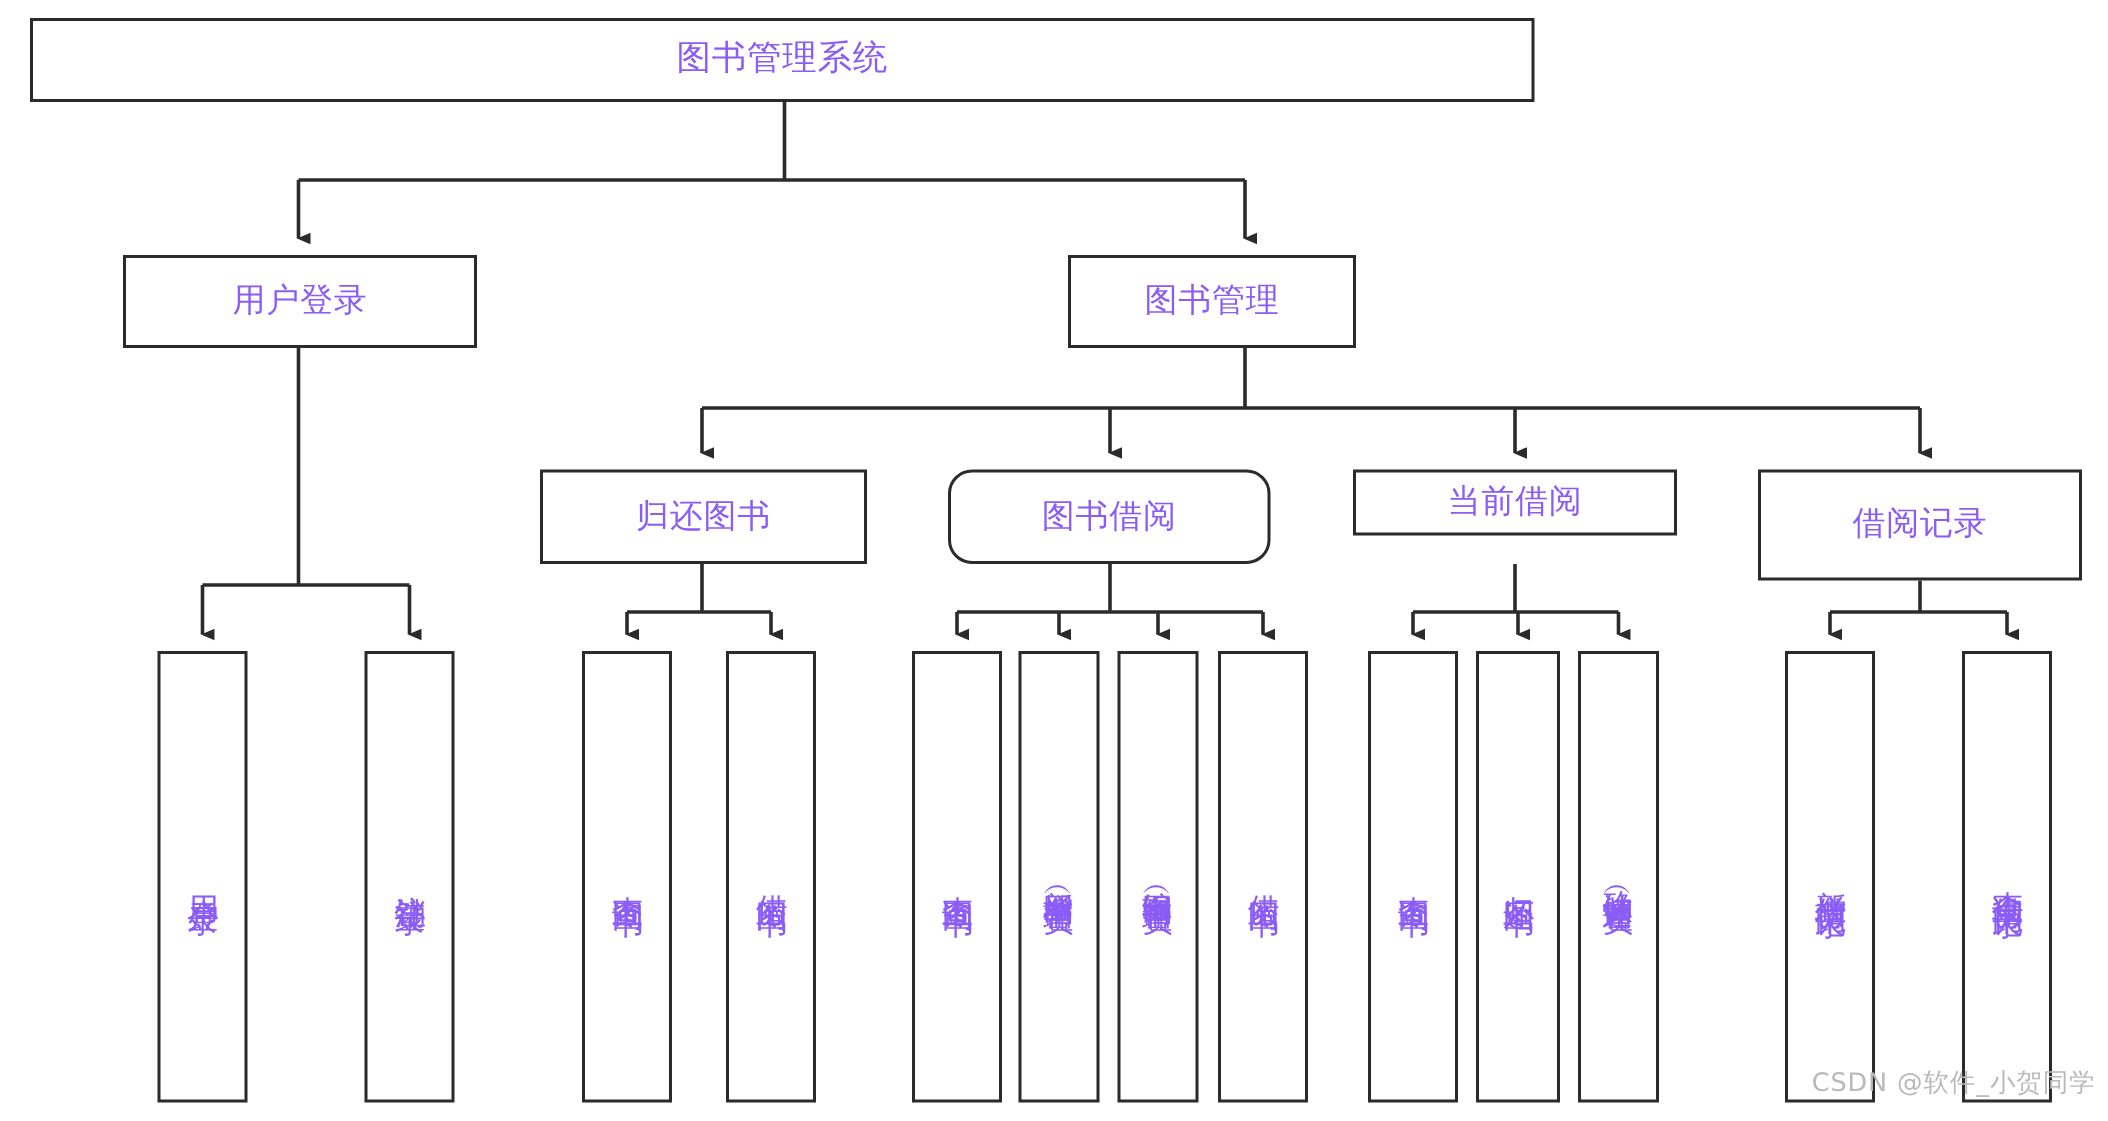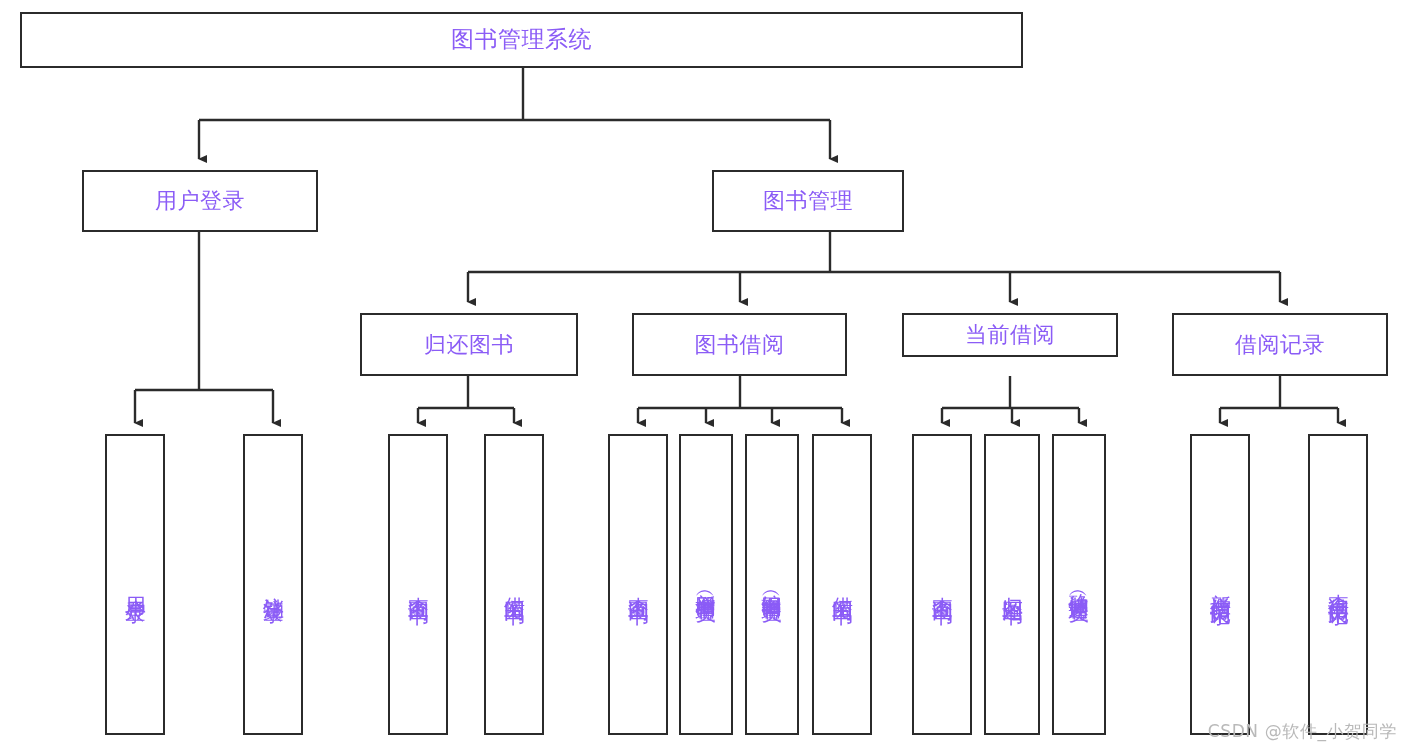--- a/index.html
+++ b/index.html
@@ -64,21 +64,21 @@
     white-space: normal;
     max-height: 100%;
   }
   .node.vert.narrow .node-label {
     font-size: 20px;
     letter-spacing: 1.5px;
   }
   #watermark {
     position: absolute;
     right: 8px;
-    bottom: 4px;
+    bottom: 14px;
     font-size: 17px;
     color: #b9b9b9;
     letter-spacing: 0.6px;
     z-index: 5;
     white-space: nowrap;
     text-align: right;
   }
 </style>
 </head>
 <body>
@@ -142,27 +142,27 @@
   <div class="node horiz" id="node-l1-0" style="left: 82px; top: 170px; width: 236px; height: 62px;">
     <span class="node-label">用户登录</span>
   </div>
   <div class="node horiz" id="node-l1-1" style="left: 712px; top: 170px; width: 192px; height: 62px;">
     <span class="node-label">图书管理</span>
   </div>
 
   <div class="node horiz" id="node-l2-0" style="left: 360px; top: 313px; width: 218px; height: 63px;">
     <span class="node-label">归还图书</span>
   </div>
-  <div class="node horiz" id="node-l2-1" style="left: 632px; top: 313px; width: 215px; height: 63px;">
+  <div class="node horiz" id="node-l2-1" style="left: 632px; top: 313px; width: 215px; height: 63px; border-radius: 16px;">
     <span class="node-label">图书借阅</span>
   </div>
   <div class="node horiz" id="node-l2-2" style="left: 902px; top: 313px; width: 216px; height: 44px;">
     <span class="node-label">当前借阅</span>
   </div>
-  <div class="node horiz" id="node-l2-3" style="left: 1172px; top: 313px; width: 216px; height: 63px;">
+  <div class="node horiz" id="node-l2-3" style="left: 1172px; top: 313px; width: 216px; height: 74px;">
     <span class="node-label">借阅记录</span>
   </div>
 
   <div class="node vert" id="leaf-0" style="left: 105px; top: 434px; width: 60px; height: 301px;">
     <span class="node-label">用户登录</span>
   </div>
   <div class="node vert" id="leaf-1" style="left: 243px; top: 434px; width: 60px; height: 301px;">
     <span class="node-label">注销登录</span>
   </div>
   <div class="node vert" id="leaf-2" style="left: 388px; top: 434px; width: 60px; height: 301px;">

